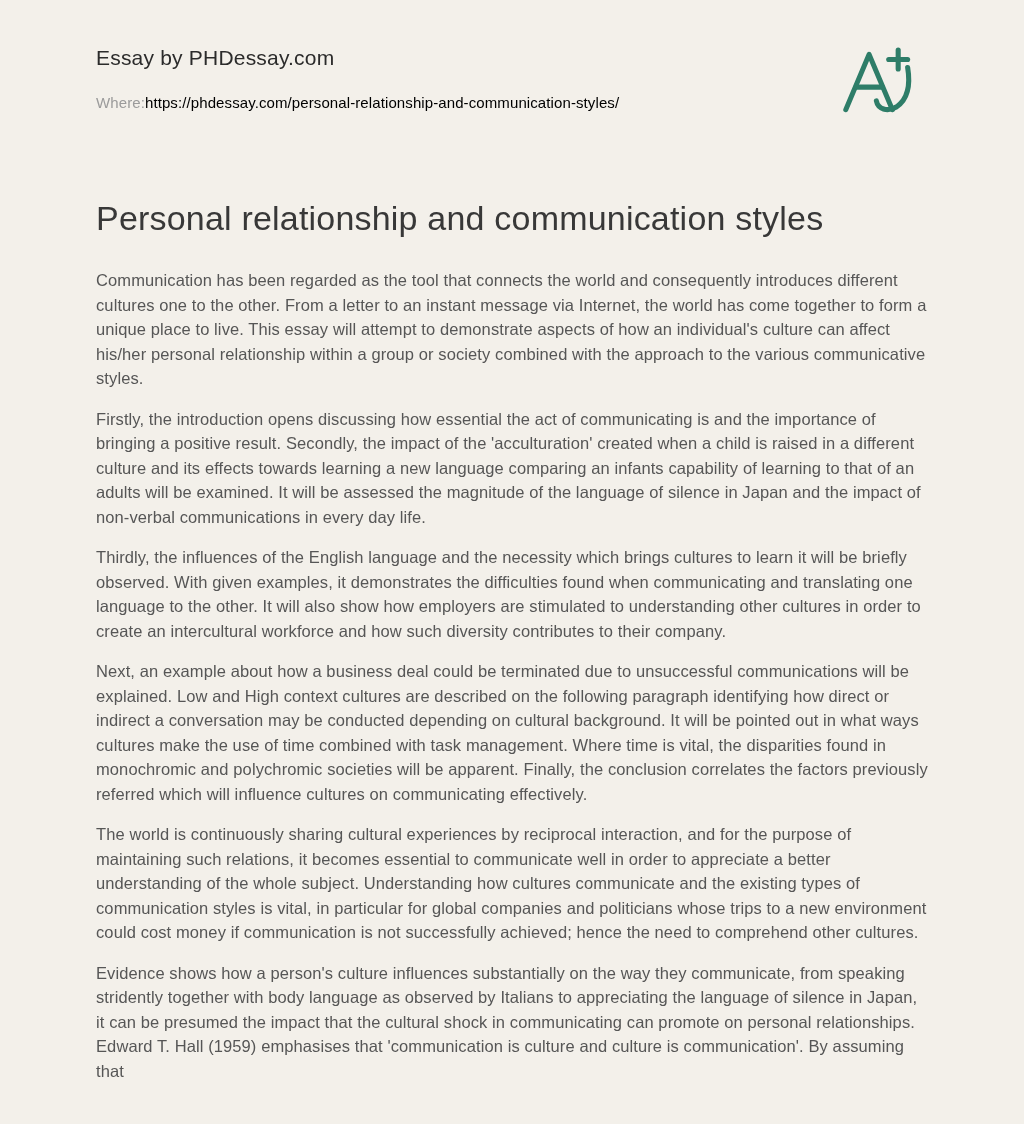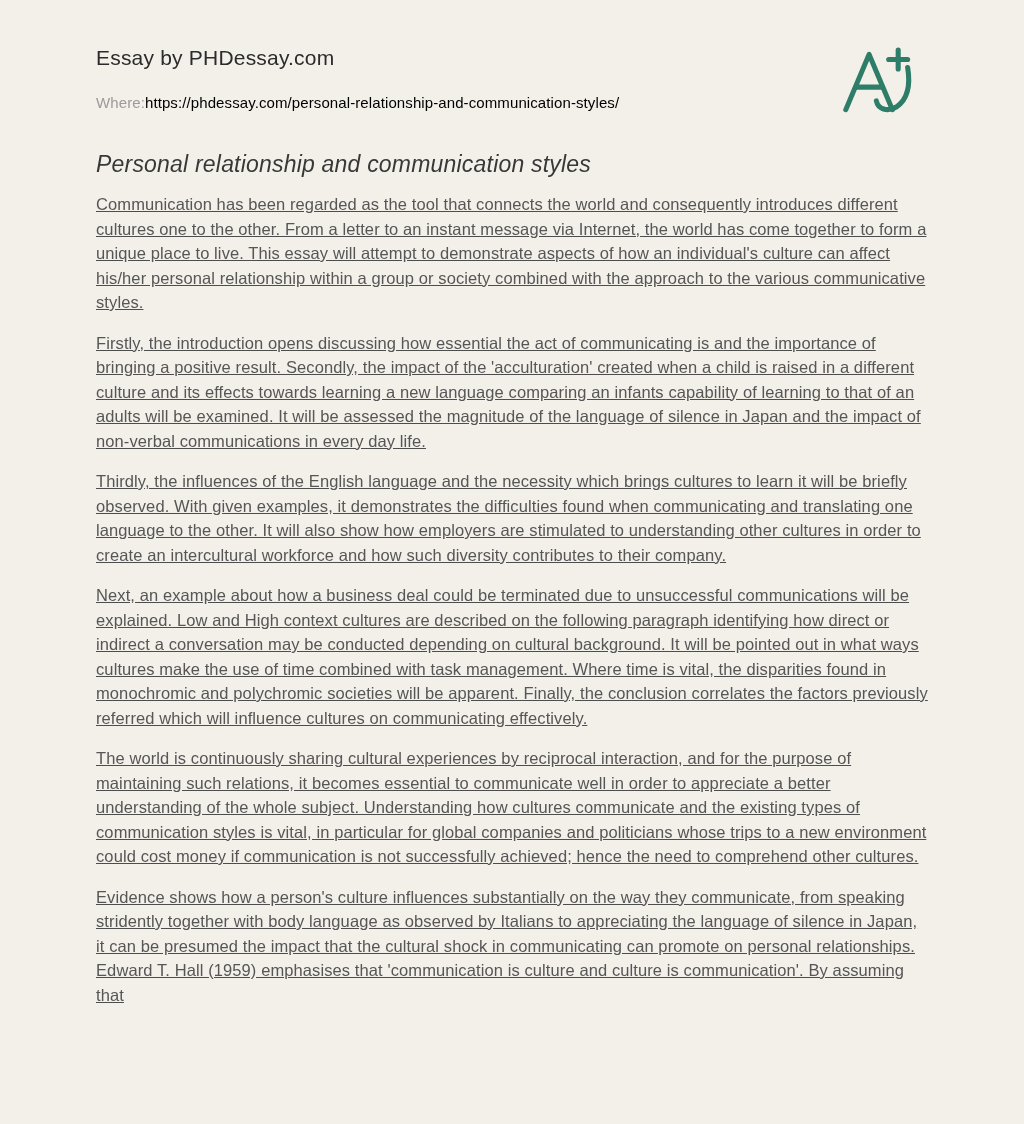--- a/index.html
+++ b/index.html
@@ -32,28 +32,27 @@
   }
   .logo {
     position: absolute;
     right: 8px;
     top: -10px;
     width: 80px;
     height: 92px;
   }
   .logo svg { width: 100%; height: 100%; display: block; }
   h1 {
-    margin-top: 40px;
-    font-size: 23px;
+    margin-top: 88px;
+    font-size: 34px;
     font-weight: 500;
     color: #383838;
     letter-spacing: 0.2px;
-    font-style: italic;
   }
-  .content { margin-top: 14px; text-decoration: underline; }
+  .content { margin-top: 30px; }
   .content p {
     font-size: 16.5px;
     line-height: 24.5px;
     margin-bottom: 16px;
     color: #565656;
     letter-spacing: 0.1px;
   }
 </style>
 </head>
 <body>

